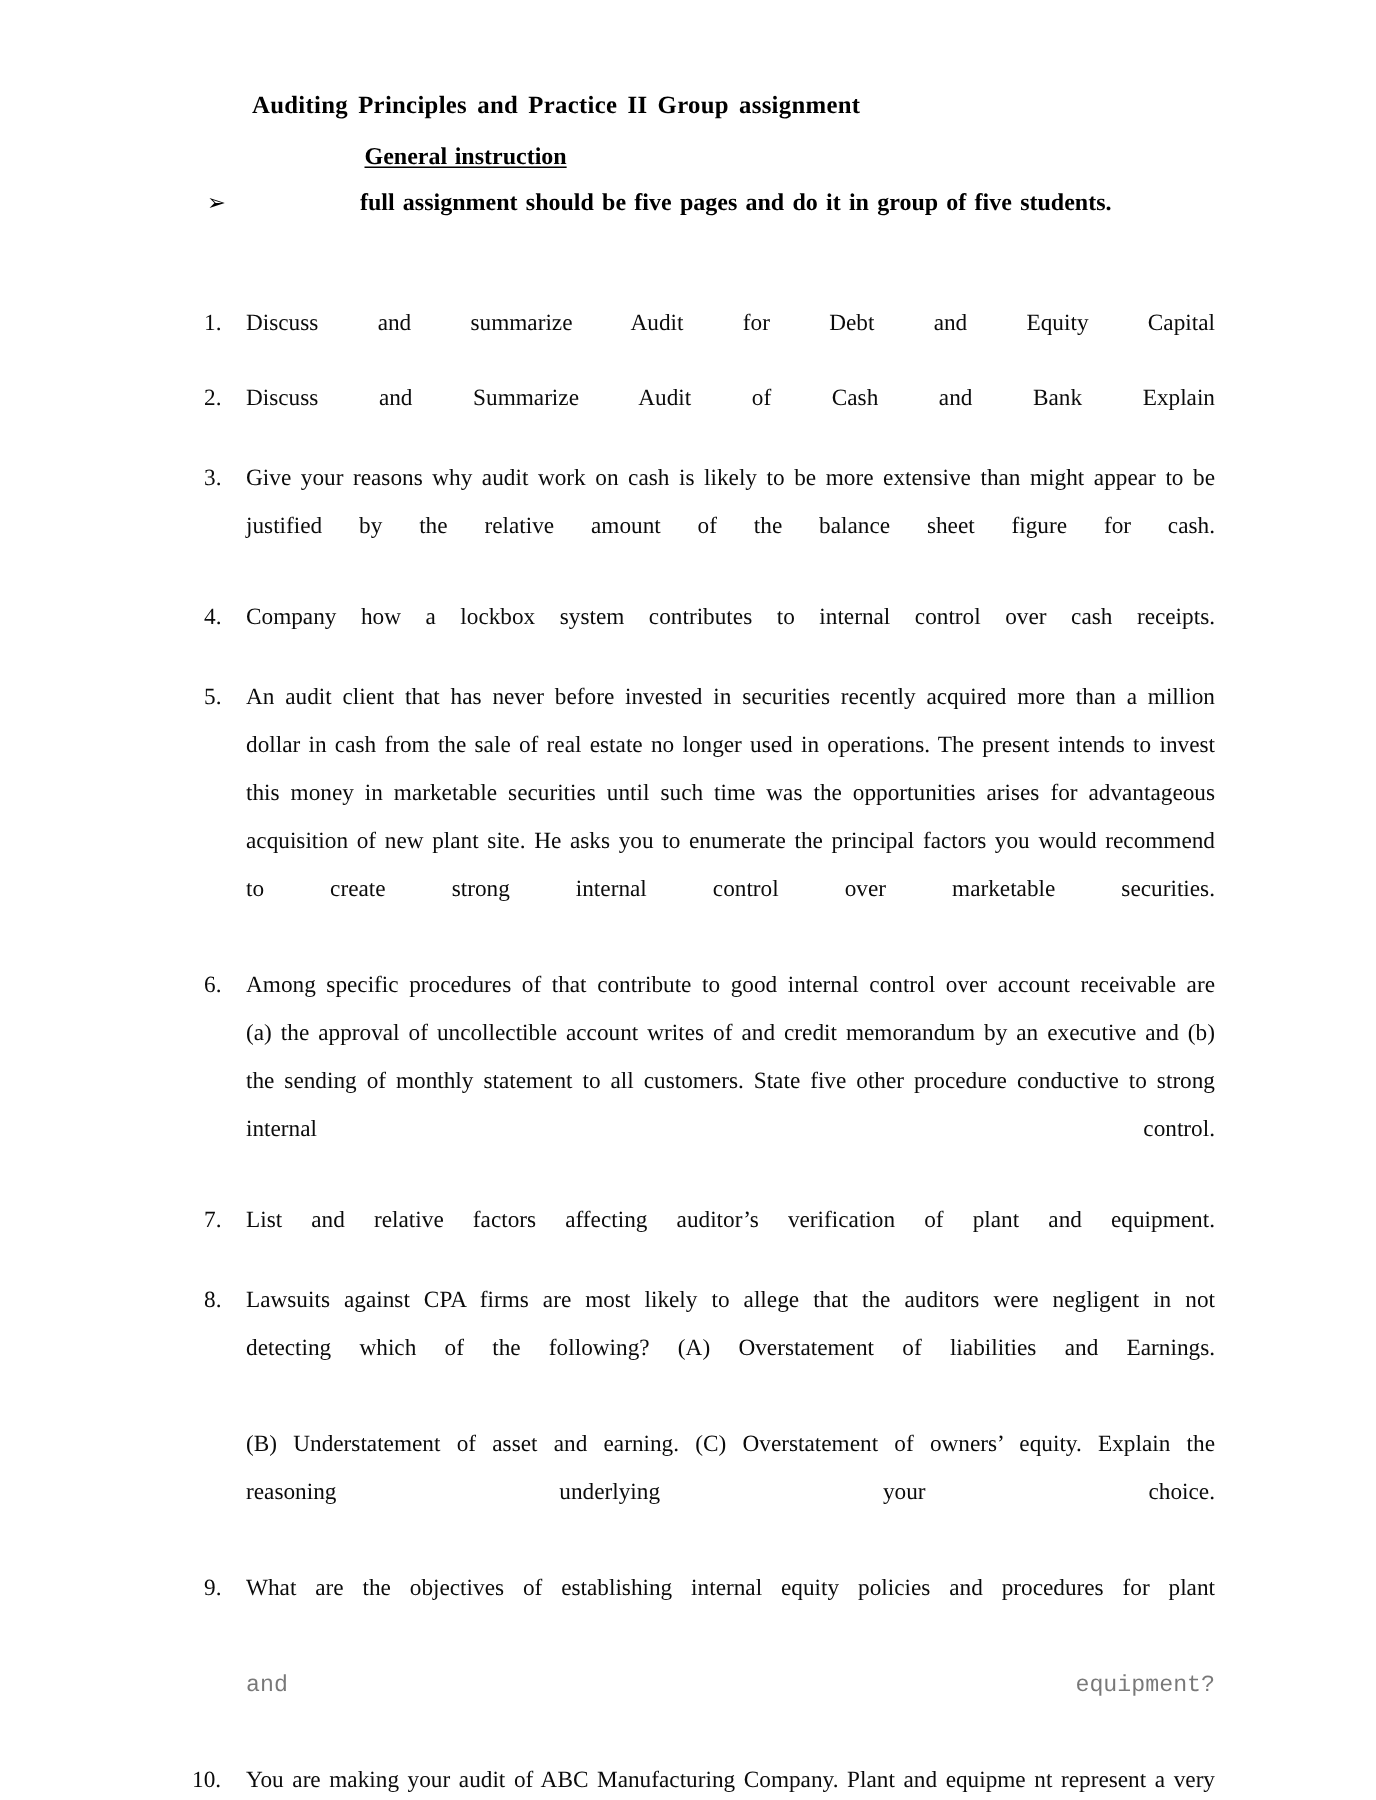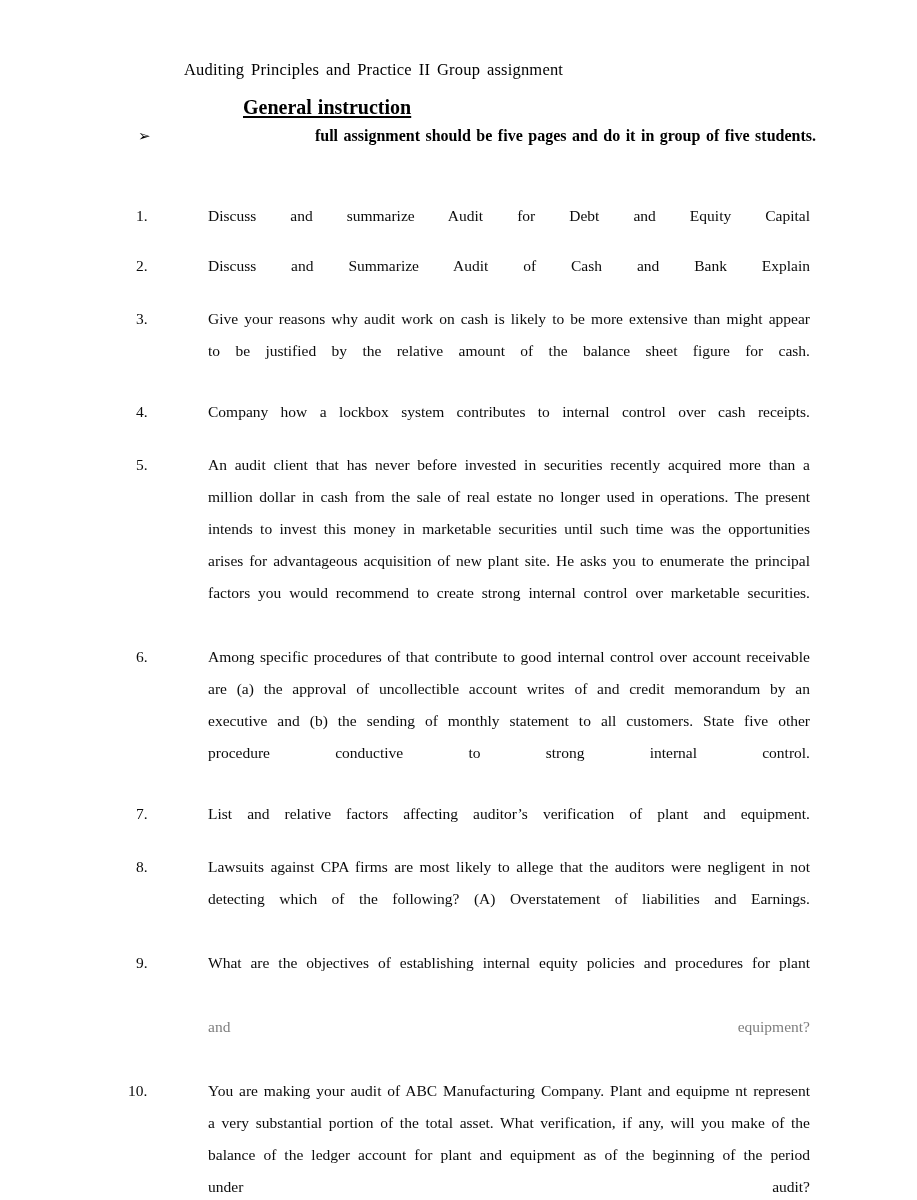--- a/index.html
+++ b/index.html
@@ -22,32 +22,31 @@
     background: #ffffff;
   }
 
   
   .doc-title {
     position: absolute;
     left: 168px;
     top: 60px;
     width: 600px;
     font-size: 16.5px;
-    font-weight: normal;
+    font-weight: bold;
     letter-spacing: 0.2px;
     word-spacing: 2.5px;
     line-height: 1.25;
-    margin-left: 16px;
   }
 
   .general-instruction {
     position: absolute;
     left: 243px;
     top: 96px;
-    font-size: 20px;
+    font-size: 16px;
     font-weight: bold;
     text-decoration: underline;
     text-underline-offset: 2px;
     word-spacing: 1px;
   }
 
   .instruction-block {
     position: absolute;
     left: 138px;
     top: 123px;
@@ -66,21 +65,21 @@
     font-weight: normal;
     line-height: 1.62;
   }
   .instruction-block .itext {
     display: block;
     margin-left: 27px;
     word-spacing: 1.5px;
   }
   .instruction-block .itext > .line-last {
     display: block;
-    text-align: right;
+    text-align: center;
   }
 
   
   .qlist {
     position: absolute;
     left: 136px;
     top: 203px;
     width: 674px;
   }
 
@@ -95,21 +94,20 @@
   .qitem .num {
     position: absolute;
     left: 0;
     top: 0;
     width: 24px;
     text-align: left;
     font-size: 15.5px;
   }
   .qitem .body {
     display: block;
-    margin-left: 44px;
   }
   
   .qitem .body::after {
     content: "";
     display: inline-block;
     width: 100%;
   }
 
   
   .qitem.tight {
@@ -123,20 +121,21 @@
     margin-bottom: 0px;
     word-spacing: 1.6px;
   }
 
   .qitem.indent-num .num { left: -8px; width: 30px; }
 
   
   .faded {
     opacity: 0.55;
     filter: blur(0.25px);
+    font-family: Liberation Mono, monospace;
   }
 </style>
 </head>
 <body>
 
 <div class="page">
 
   <div class="doc-title">Auditing  Principles  and Practice II Group  assignment</div>
 
   <div class="general-instruction">General instruction</div>
@@ -183,20 +182,24 @@
     <div class="qitem tight">
       <span class="num">7.</span>
       <span class="body">List and relative  factors affecting  auditor’s  verification  of plant  and equipment.</span>
     </div>
 
     <div class="qitem loose">
       <span class="num">8.</span>
       <span class="body">Lawsuits  against  CPA firms  are most  likely  to allege  that  the auditors  were negligent  in not detecting  which of the following?  (A) Overstatement  of liabilities  and Earnings.</span>
     </div>
 
+    <div class="qitem loose">
+      <span class="num"></span>
+      <span class="body">(B) Understatement  of asset and earning.  (C) Overstatement  of owners’ equity.  Explain the reasoning  underlying  your choice.</span>
+    </div>
 
     <div class="qitem loose">
       <span class="num">9.</span>
       <span class="body">What are the objectives  of establishing  internal  equity policies  and procedures for plant</span>
     </div>
 
     <div class="qitem loose faded">
       <span class="num"></span>
       <span class="body">and equipment?</span>
     </div>

